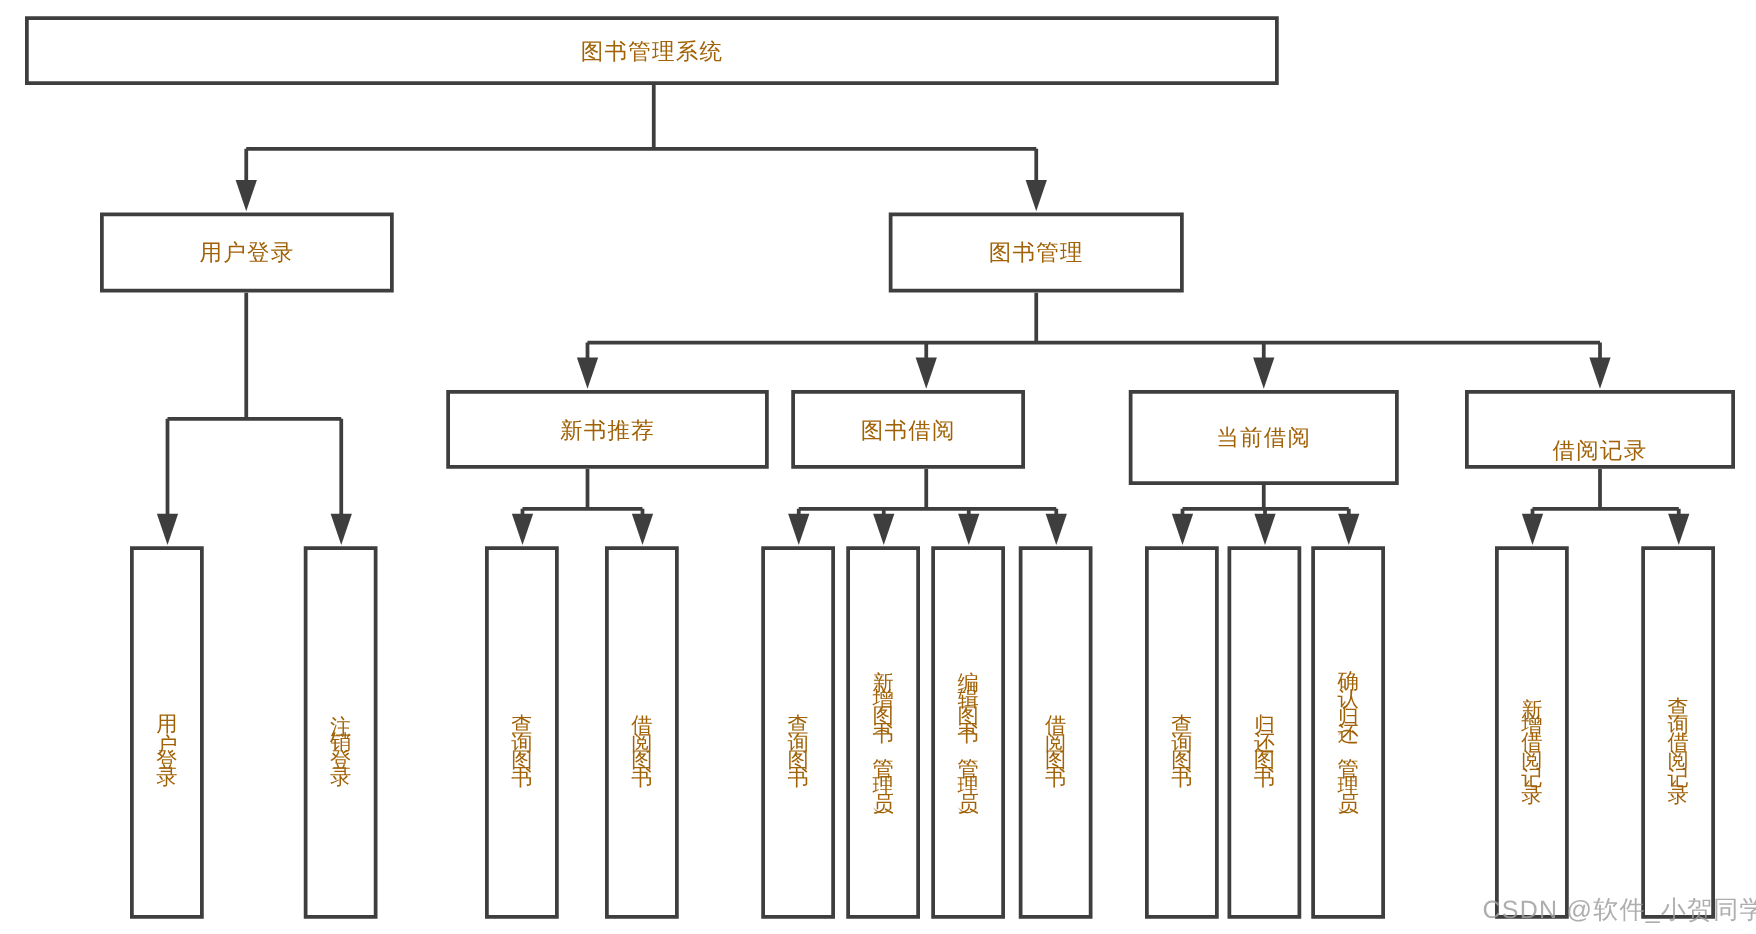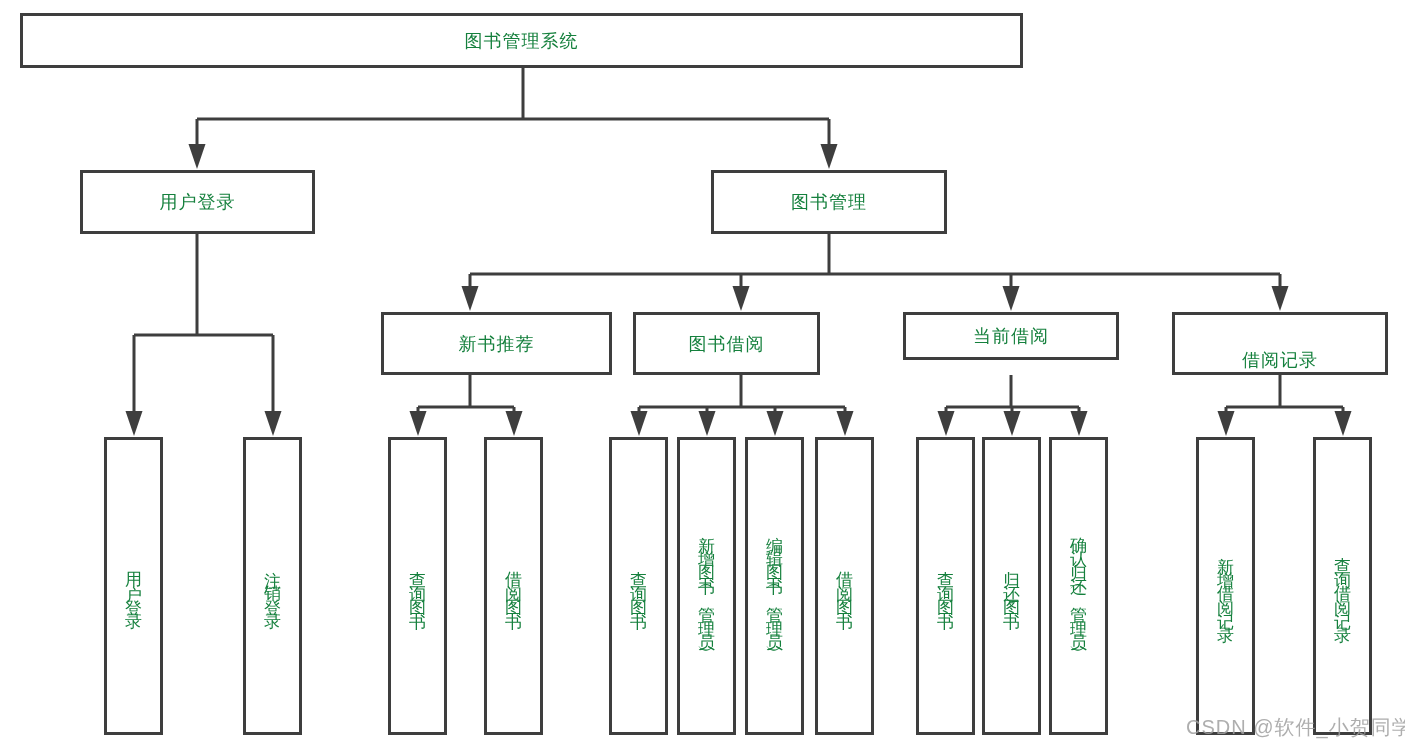--- a/index.html
+++ b/index.html
@@ -18,21 +18,21 @@
     z-index: 0;
   }
   .node {
     position: absolute;
     box-sizing: border-box;
     background: #ffffff;
     border: 3px solid #3e3e3e;
     display: flex;
     align-items: center;
     justify-content: center;
-    color: #15803d;
+    color: #a16207;
     z-index: 1;
   }
   .node.h { font-size: 18px; letter-spacing: 1px; }
   .node.leaf {
     font-size: 17px;
     writing-mode: vertical-rl;
     text-orientation: mixed;
     letter-spacing: 14px;
     line-height: 1;
   }
@@ -97,27 +97,27 @@
     <span>图书管理系统</span>
   </div>
 
   <div class="node h" style="left:80px; top:170px; width:235px; height:64px;">
     <span>用户登录</span>
   </div>
   <div class="node h" style="left:711px; top:170px; width:236px; height:64px;">
     <span>图书管理</span>
   </div>
 
-  <div class="node h" style="left:381px; top:312px; width:231px; height:63px;">
+  <div class="node h" style="left:357px; top:312px; width:258px; height:63px;">
     <span>新书推荐</span>
   </div>
   <div class="node h" style="left:633px; top:312px; width:187px; height:63px;">
     <span>图书借阅</span>
   </div>
-  <div class="node h" style="left:903px; top:312px; width:216px; height:48px;">
+  <div class="node h" style="left:903px; top:312px; width:216px; height:76px;">
     <span>当前借阅</span>
   </div>
   <div class="node h" style="left:1172px; top:312px; width:216px; height:63px;align-items:flex-end;">
     <span>借阅记录</span>
   </div>
 
   <div class="node leaf" style="left:104px; top:437px; width:59px; height:298px;">
     <span>用户登录</span>
   </div>
   <div class="node leaf" style="left:243px; top:437px; width:59px; height:298px;">

